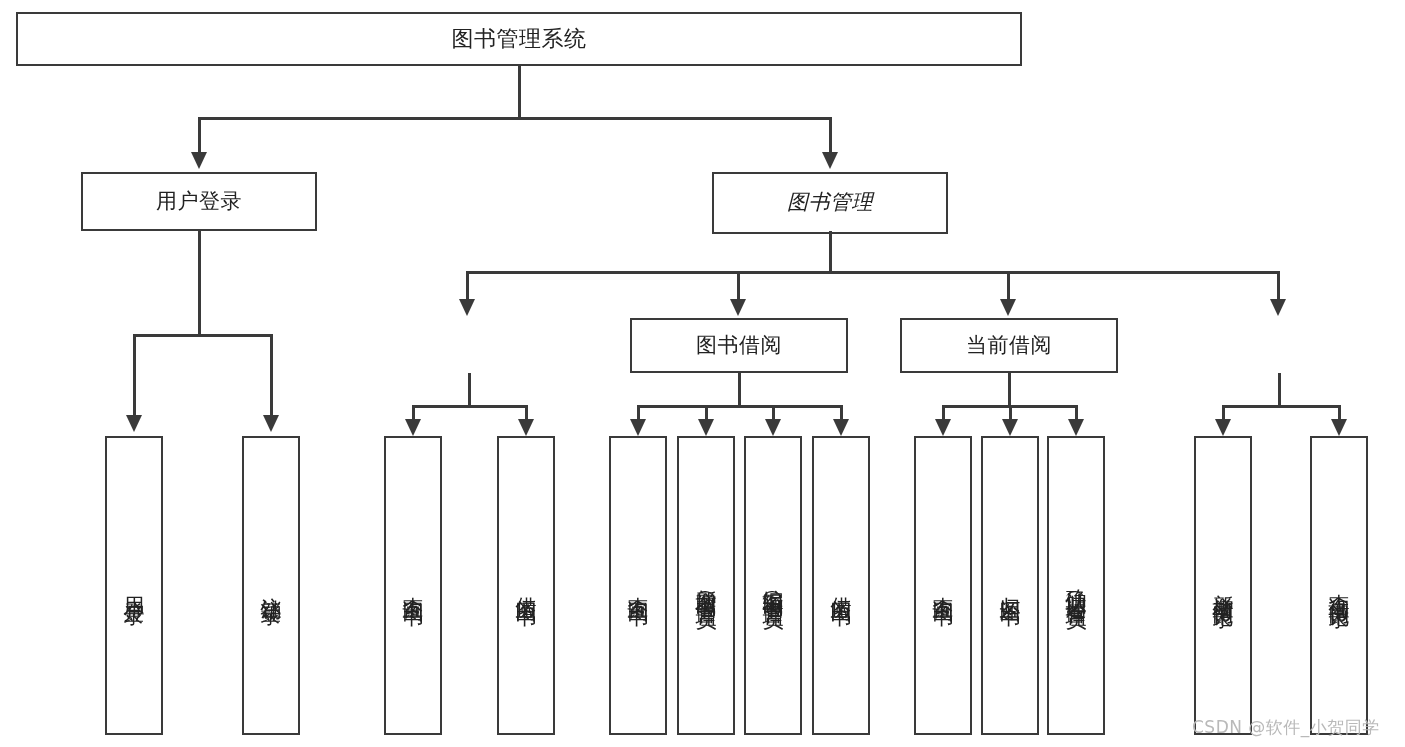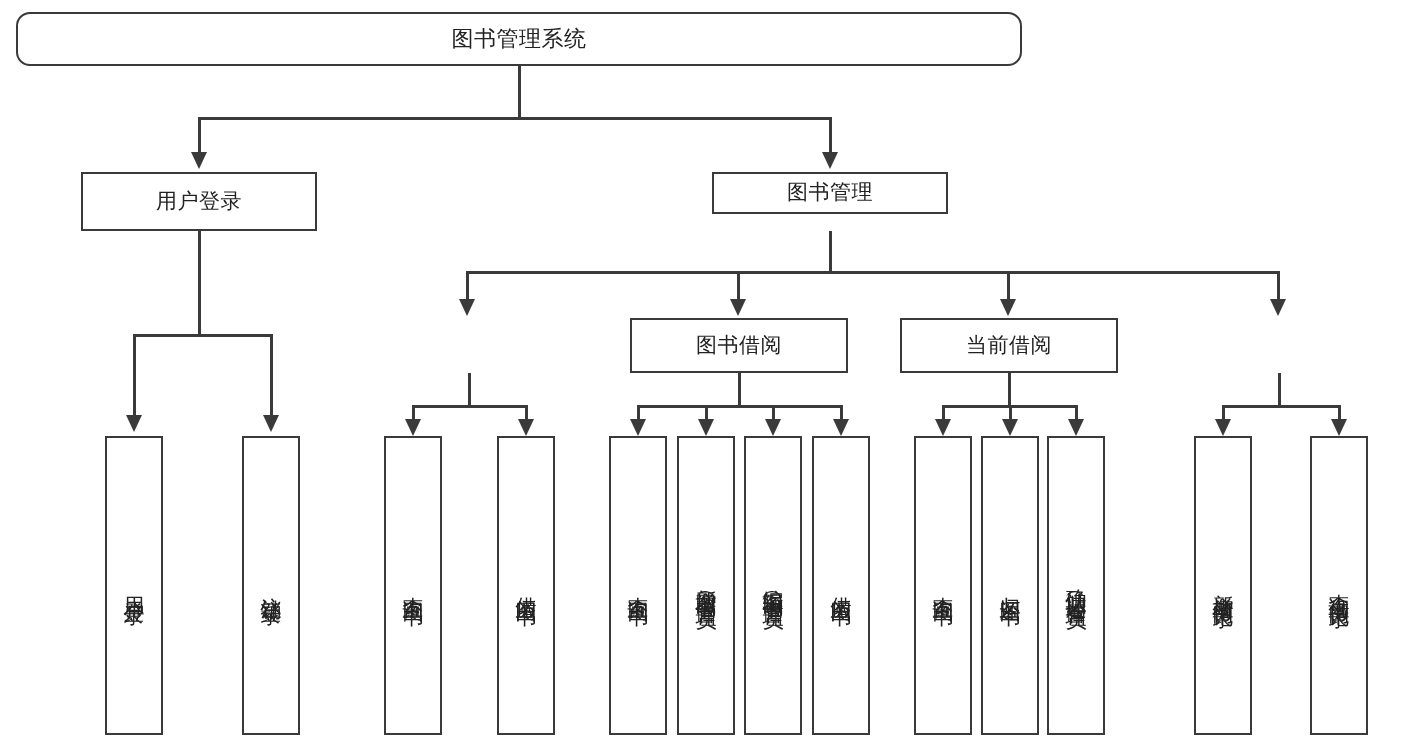--- a/index.html
+++ b/index.html
@@ -27,21 +27,20 @@
     justify-content: center;
     color: #222222;
   }
   .node.horiz {
     font-size: 21px;
     letter-spacing: 0.5px;
     line-height: 1.2;
   }
   .node.root {
     font-size: 22px;
-    border-radius: 14px;
   }
   .node.vert {
     writing-mode: vertical-rl;
     text-orientation: upright;
     font-size: 21px;
     letter-spacing: 3px;
     line-height: 1.05;
     padding: 4px 0;
     text-align: center;
   }
@@ -89,21 +88,21 @@
   <div class="edge v" style="left:198px; top:117px; width:3px; height:38px;"></div>
   <div class="arrow" style="left:191px; top:152px;"></div>
 
   <div class="edge v" style="left:829px; top:117px; width:3px; height:38px;"></div>
   <div class="arrow" style="left:822px; top:152px;"></div>
 
   <div class="node horiz" style="left:81px; top:172px; width:236px; height:59px;">
     <span>用户登录</span>
   </div>
 
-  <div class="node horiz" style="left:712px; top:172px; width:236px; height:42px;">
+  <div class="node horiz" style="left:712px; top:172px; width:236px; height:62px;font-style:italic;">
     <span>图书管理</span>
   </div>
 
   <div class="edge v" style="left:198px; top:231px; width:3px; height:104px;"></div>
   <div class="edge h" style="left:133px; top:334px; width:140px; height:3px;"></div>
   <div class="edge v" style="left:133px; top:334px; width:3px; height:84px;"></div>
   <div class="arrow" style="left:126px; top:415px;"></div>
   <div class="edge v" style="left:270px; top:334px; width:3px; height:84px;"></div>
   <div class="arrow" style="left:263px; top:415px;"></div>
 
@@ -200,14 +199,15 @@
     <span class="vlabel">确认归还（管理员）</span>
   </div>
 
   <div class="node vert" style="left:1194px; top:436px; width:58px; height:299px;">
     <span class="vlabel">新增借阅记录</span>
   </div>
   <div class="node vert" style="left:1310px; top:436px; width:58px; height:299px;">
     <span class="vlabel">查询借阅记录</span>
   </div>
 
+  <div class="watermark" style="left:1192px; top:716px;">CSDN @软件_小贺同学</div>
 
 </div>
 
 </body></html>

